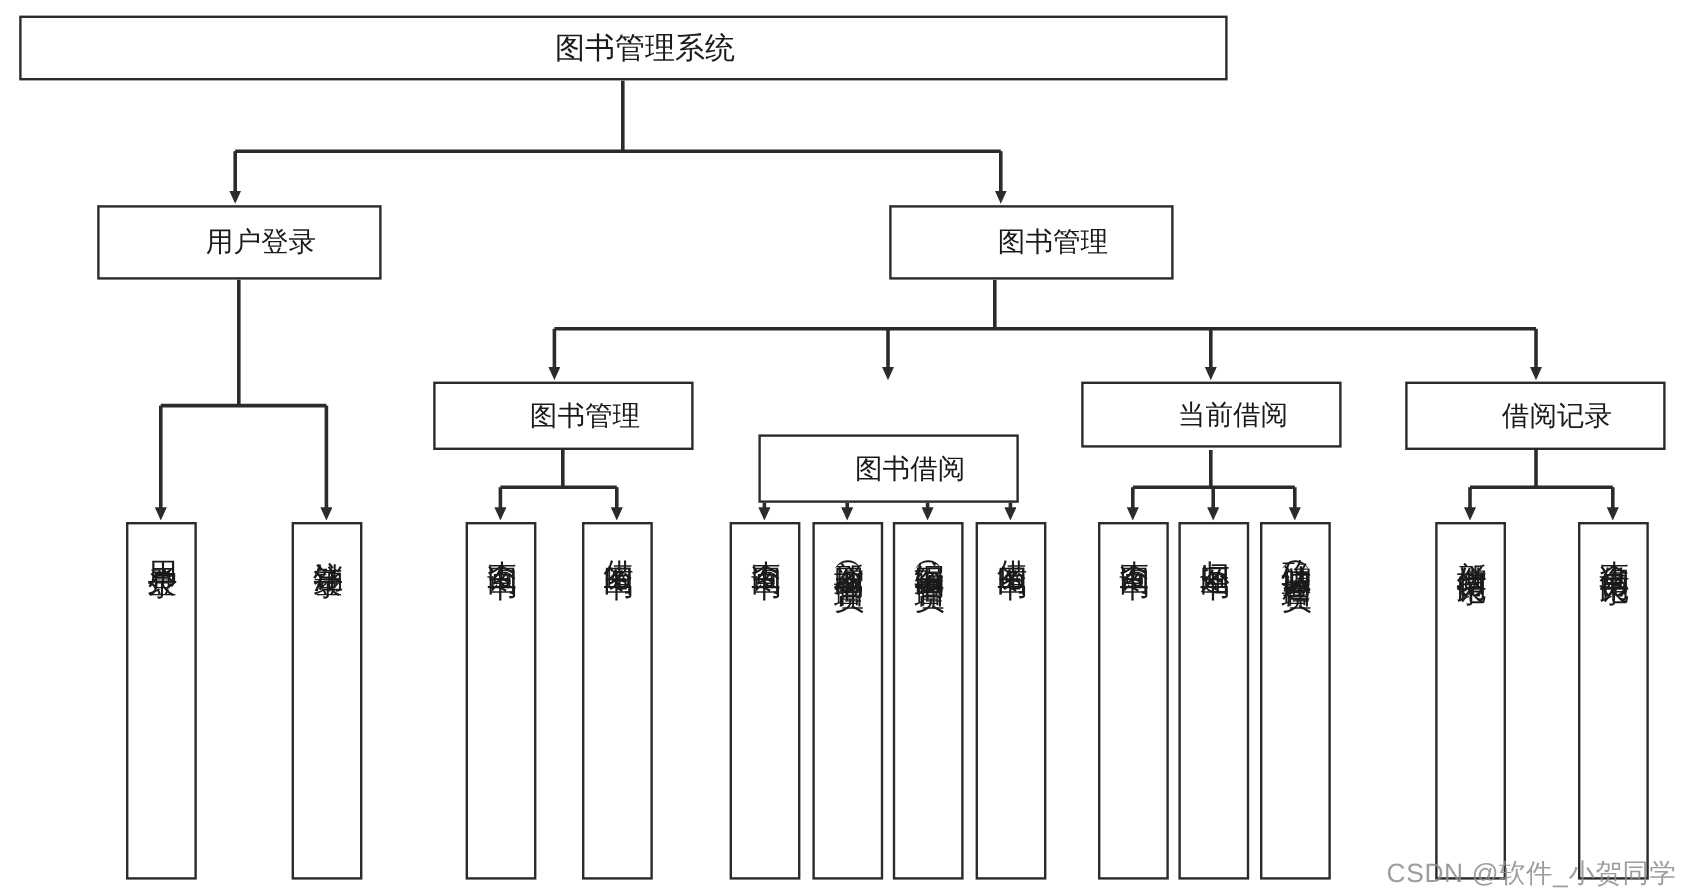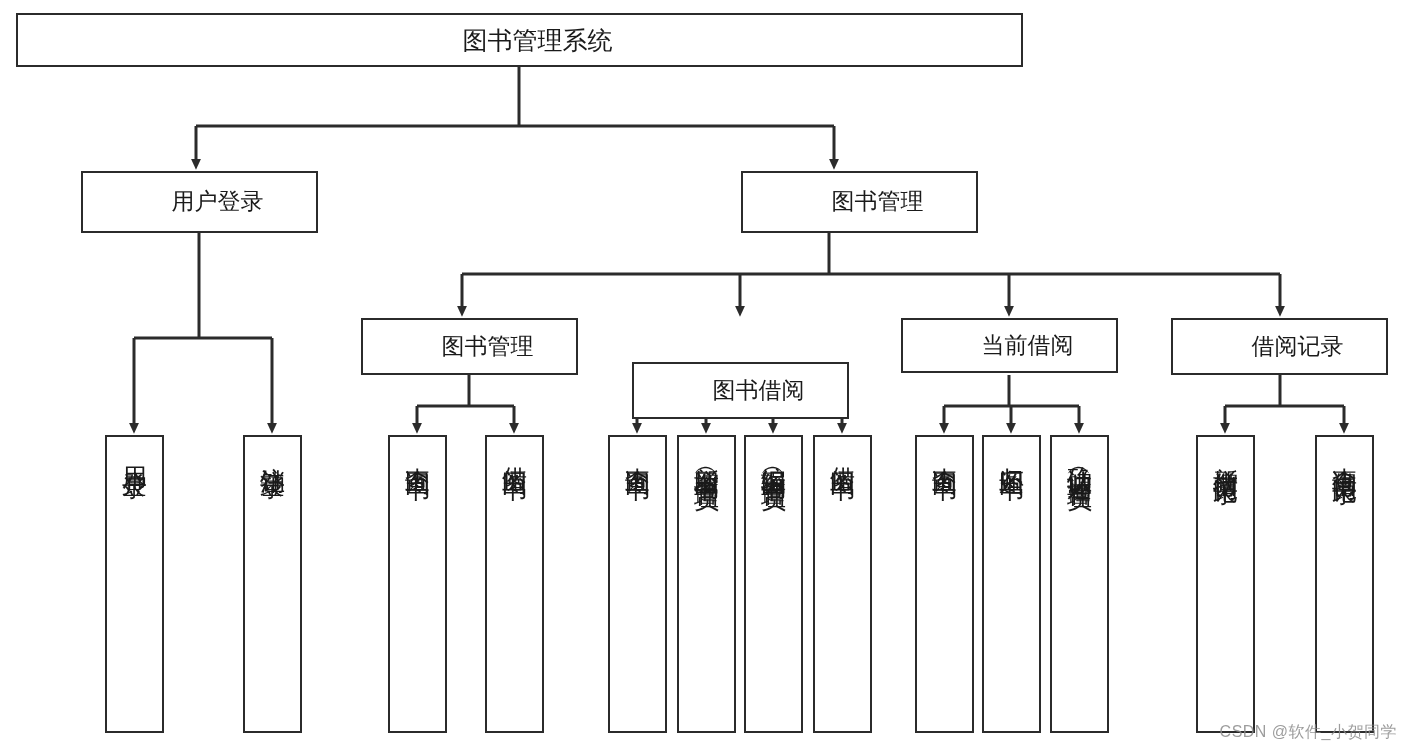--- a/index.html
+++ b/index.html
@@ -51,21 +51,21 @@
     text-orientation:upright;
     font-size:25px;
     letter-spacing:3px;
     line-height:1.0;
     white-space:nowrap;
   }
   #watermark{
     position:absolute;
     right:8px;
     bottom:4px;
-    font-size:16px;
+    font-size:22px;
     color:#8c8c8c;
     opacity:.85;
     white-space:nowrap;
     letter-spacing:.5px;
   }
 </style>
 </head>
 <body>
 
 <div id="canvas">

